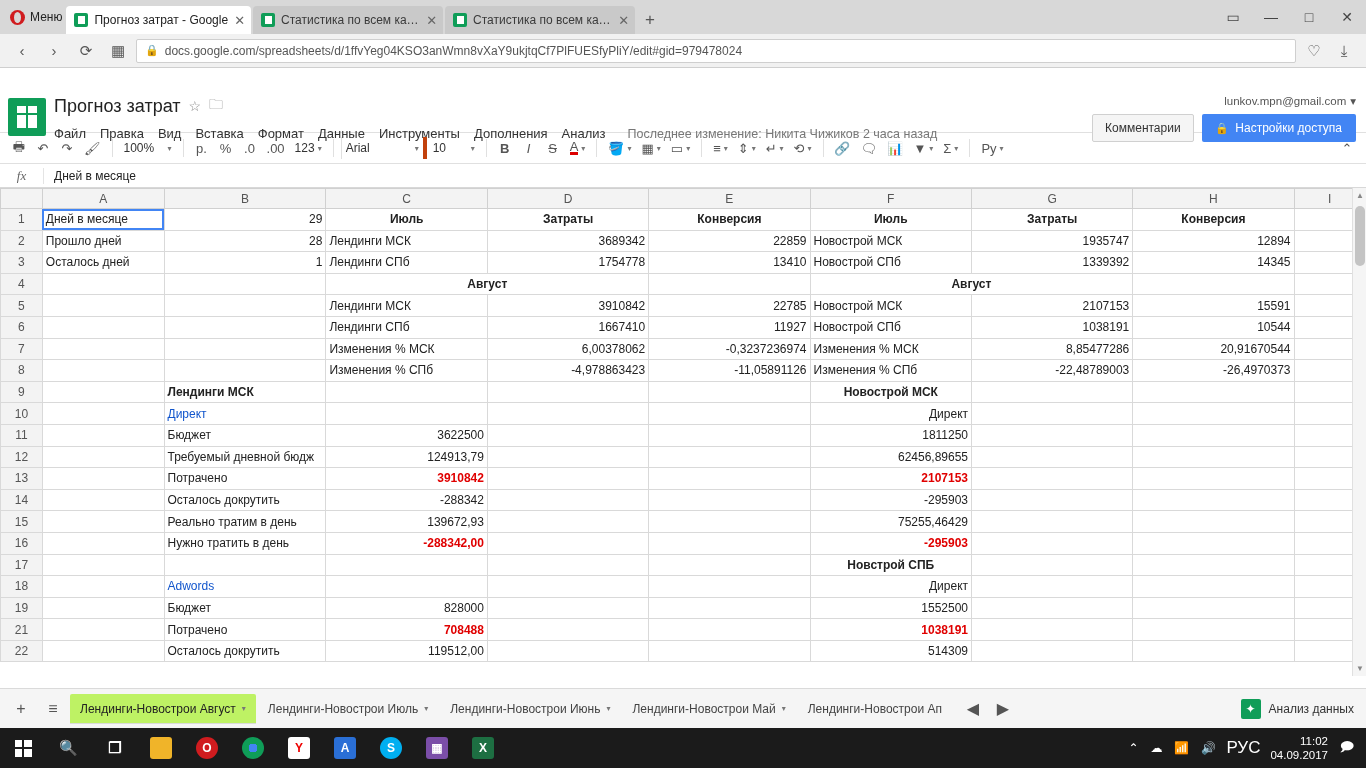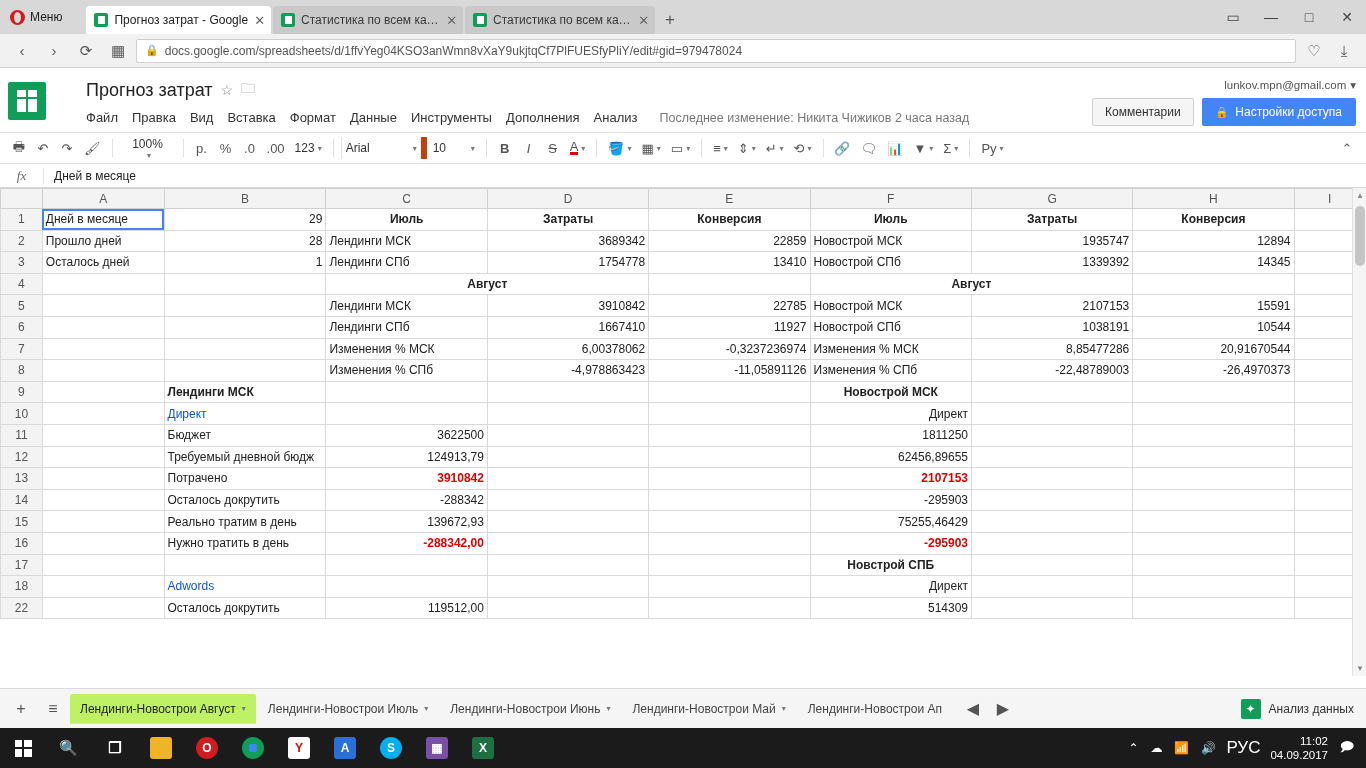--- a/index.html
+++ b/index.html
@@ -16,21 +16,21 @@
   .browser-tabbar {
     height: 34px;
     background: #d8d8d8;
     display: flex;
     align-items: flex-end;
     padding-left: 4px;
     position: relative;
   }
   .opera-menu {
     display: flex; align-items: center; gap: 5px;
-    height: 28px; padding: 0 24px 0 6px;
+    height: 28px; padding: 0 4px 0 6px;
     font-size: 12px; color: #222;
     align-self: center;
   }
   .opera-logo {
     width: 15px; height: 15px; border-radius: 50%;
     background: #d01c1f;
     position: relative;
   }
   .opera-logo::after {
     content: ""; position: absolute; left: 4px; top: 2px;
@@ -98,22 +98,21 @@
     padding: 0 8px;
     font-size: 12px; color: #444;
   }
   .lock-icon { color: #0b8043; font-size: 11px; }
   .url-text { color: #555; text-align: center; }
   .ab-right { display: flex; align-items: center; gap: 2px; }
 
   
   .sheets-header {
     background: #fff; height: 64px; display: flex;
-    padding: 8px 10px 0 0;
-    gap: 32px;
+    padding: 24px 10px 0 0;
   }
   .sheets-logo {
     width: 38px; height: 38px; margin: 6px 8px 0 8px;
     background: #0f9d58; border-radius: 2px;
     display: flex; align-items: center; justify-content: center;
     position: relative;
   }
   .sheets-logo .grid {
     width: 20px; height: 22px; background: #fff;
     position: relative;
@@ -163,22 +162,22 @@
     height: 24px; min-width: 22px; padding: 0 4px;
     display: flex; align-items: center; justify-content: center;
     color: #555; font-size: 13px;
   }
   .tb-sep { width: 1px; height: 18px; background: #e0e0e0; margin: 0 5px; }
   .tb-drop { font-size: 8px; color: #777; margin-left: 3px; }
   .tb-box {
     height: 22px; display: flex; align-items: center;
     padding: 0 4px; font-size: 12px; color: #333;
   }
-  .tb-zoom { width: 56px; justify-content: space-between; flex-direction: column; }
-  .tb-font { width: 86px; justify-content: space-between; border-left:1px solid #e0e0e0; border-right:6px solid #c2410c;}
+  .tb-zoom { width: 56px; justify-content: space-between; }
+  .tb-font { width: 86px; justify-content: space-between; border-left:1px solid #e0e0e0; border-right:4px solid #c2410c;}
   .tb-size { width: 50px; justify-content: space-between; }
   .tb-bold { font-weight: bold; }
   .tb-italic { font-style: italic; }
   .tb-strike { text-decoration: line-through; }
   .tb-right { margin-left: auto; display: flex; align-items: center; }
 
   
   .formula-bar {
     height: 24px; display: flex; align-items: center;
     border-bottom: 1px solid #d8d8d8; background: #fff;
@@ -700,20 +699,44 @@
           <td class="c-B link">Adwords</td>
           <td class="c-C"></td>
           <td class="c-D noborder"></td>
           <td class="c-E noborder"></td>
           <td class="c-F num">Директ</td>
           <td class="c-G noborder"></td>
           <td class="c-H noborder"></td>
           <td class="c-I empty"></td>
         </tr>
         <tr>
+          <td class="rowhead">19</td>
+          <td class="c-A empty"></td>
+          <td class="c-B">Бюджет</td>
+          <td class="c-C num">828000</td>
+          <td class="c-D noborder"></td>
+          <td class="c-E noborder"></td>
+          <td class="c-F num">1552500</td>
+          <td class="c-G noborder"></td>
+          <td class="c-H noborder"></td>
+          <td class="c-I empty"></td>
+        </tr>
+        <tr>
+          <td class="rowhead">21</td>
+          <td class="c-A empty"></td>
+          <td class="c-B">Потрачено</td>
+          <td class="c-C red">708488</td>
+          <td class="c-D noborder"></td>
+          <td class="c-E noborder"></td>
+          <td class="c-F red">1038191</td>
+          <td class="c-G noborder"></td>
+          <td class="c-H noborder"></td>
+          <td class="c-I empty"></td>
+        </tr>
+        <tr>
           <td class="rowhead">22</td>
           <td class="c-A empty"></td>
           <td class="c-B">Осталось докрутить</td>
           <td class="c-C num">119512,00</td>
           <td class="c-D noborder"></td>
           <td class="c-E noborder"></td>
           <td class="c-F num">514309</td>
           <td class="c-G noborder"></td>
           <td class="c-H noborder"></td>
           <td class="c-I empty"></td>

